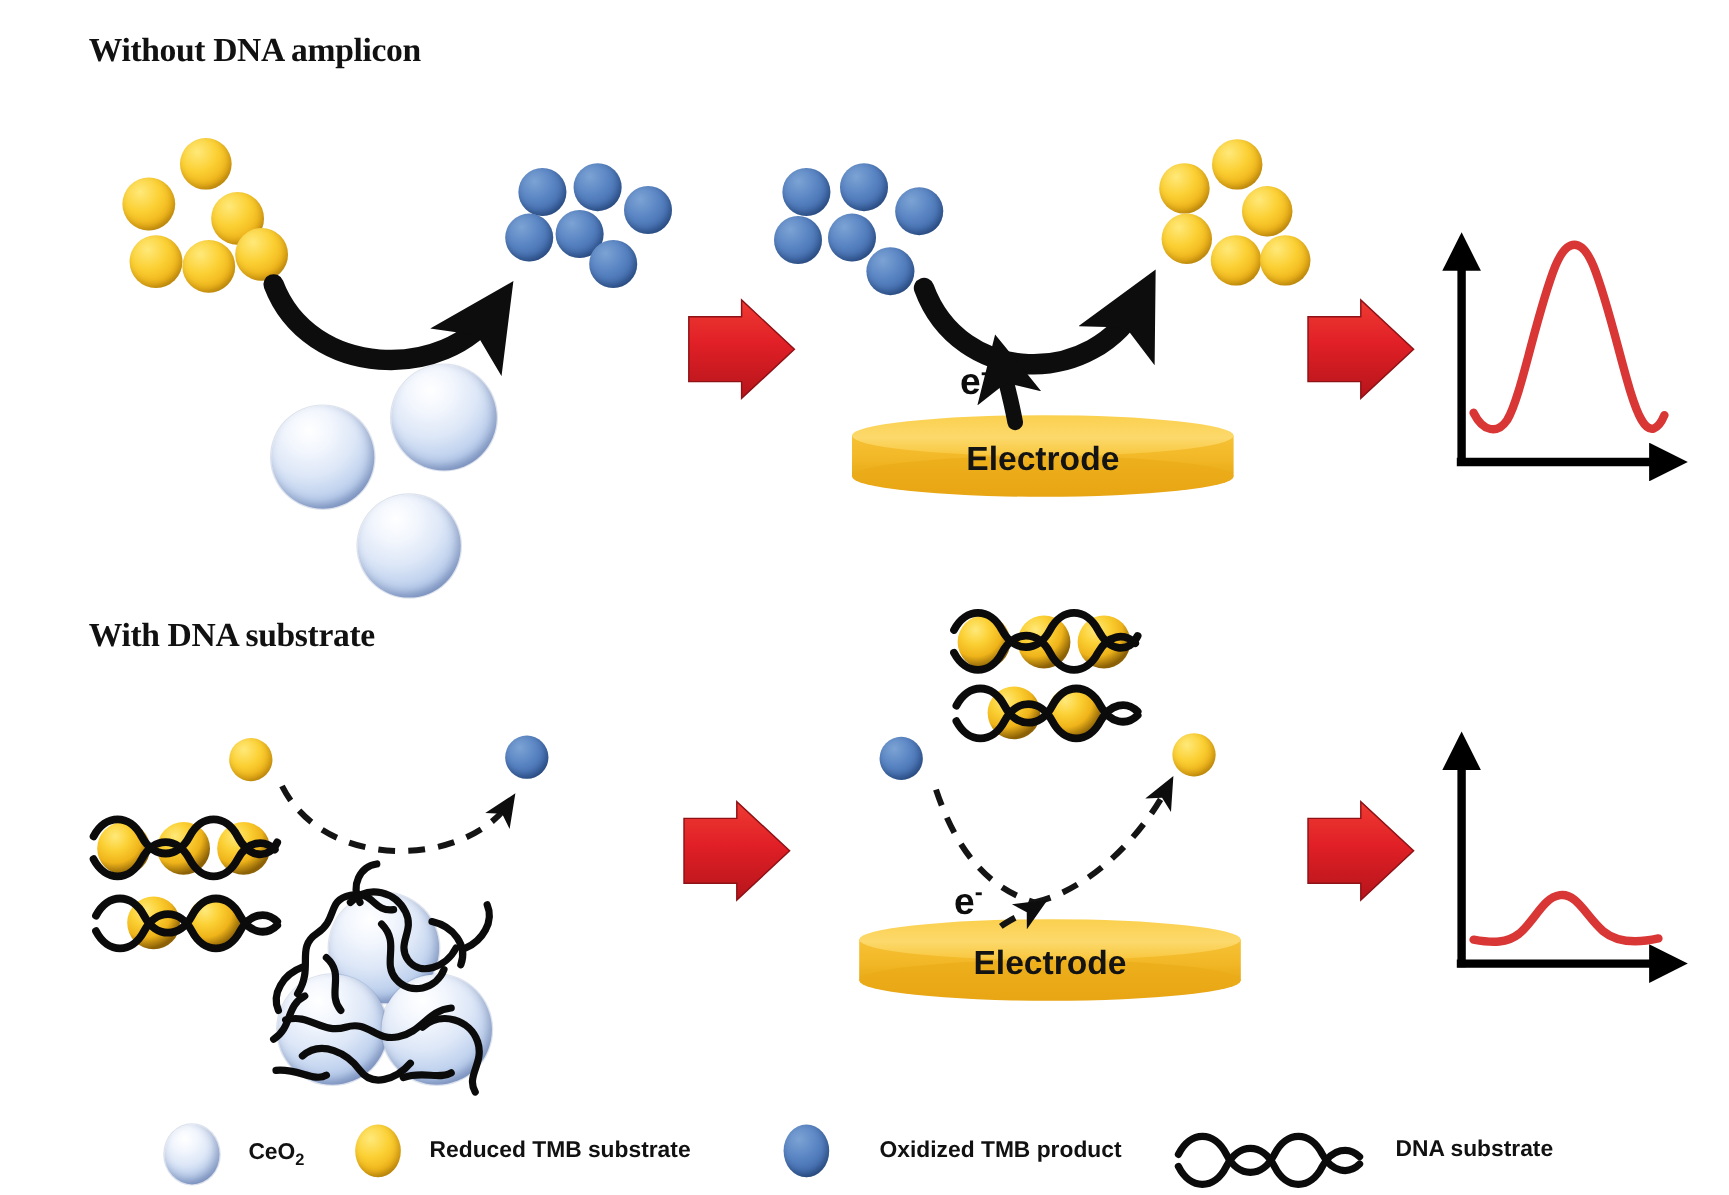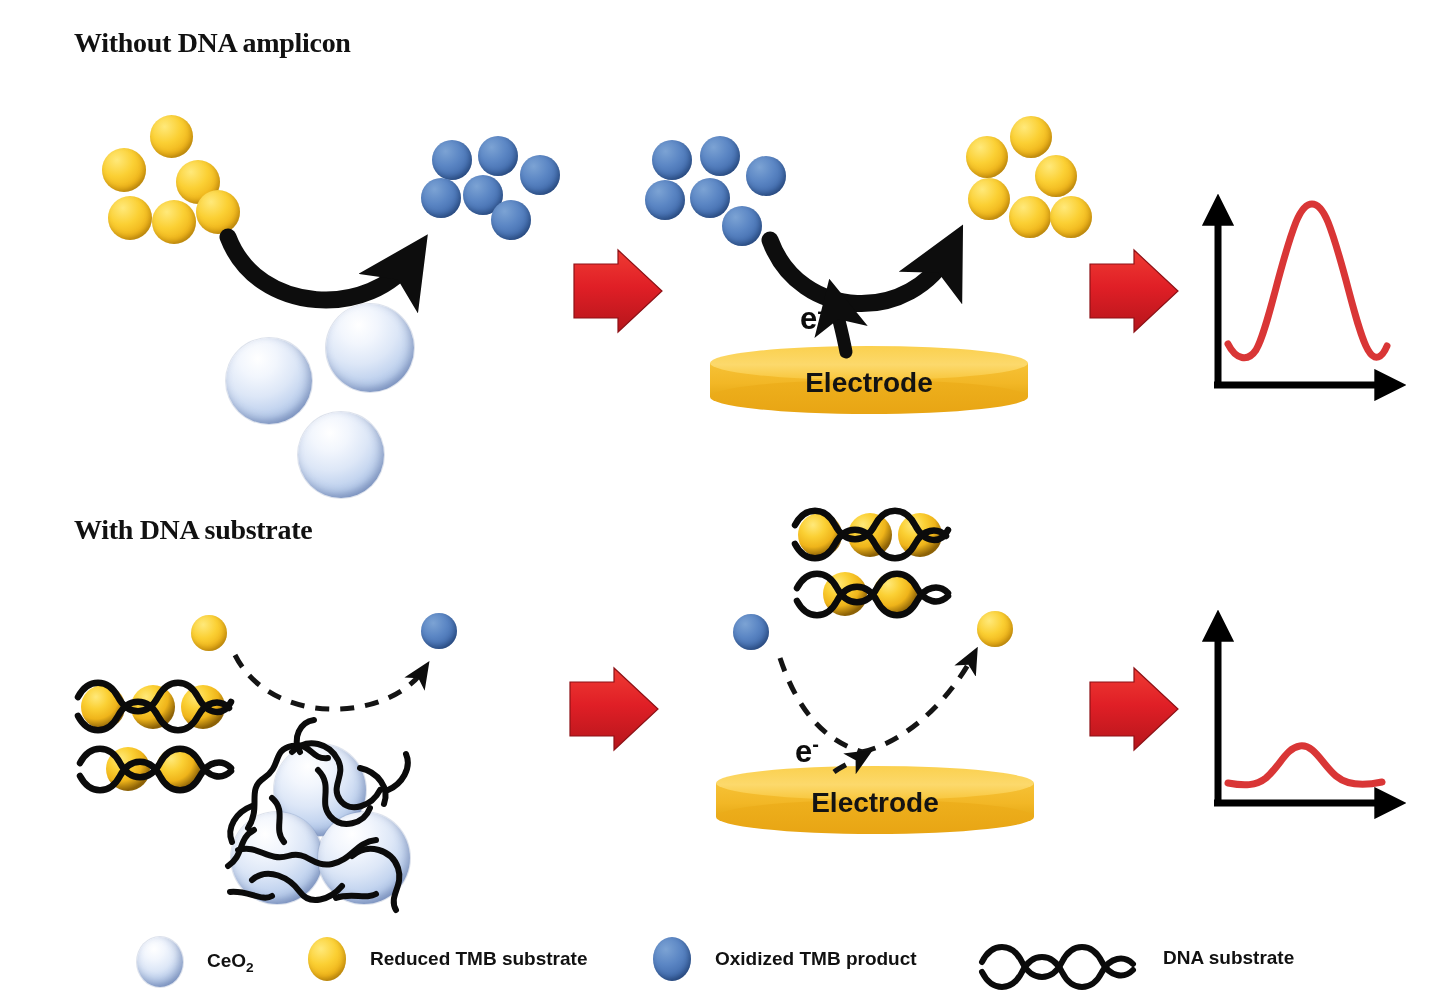--- a/index.html
+++ b/index.html
@@ -334,28 +334,28 @@
     </g>
   </svg>
 
   <div id="legend">
 
     <div class="legend-item" style="left:137px;top:12px;">
       <span class="legend-swatch sphere sphere-ceo2" style="position:relative;display:inline-block;width:46px;height:50px;border-radius:50%;"></span>
       <span class="legend-text" style="margin-left:24px;"><span>CeO</span><sub>2</sub></span>
     </div>
 
-    <div class="legend-item" style="left:308px;top:12px;">
+    <div class="legend-item" style="left:296px;top:12px;">
       <span class="legend-swatch sphere sphere-yellow" style="position:relative;display:inline-block;width:38px;height:44px;border-radius:50%;"></span>
       <span class="legend-text" style="margin-left:24px;">Reduced TMB substrate</span>
     </div>
 
     <div class="legend-item" style="left:653px;top:12px;">
       <span class="legend-swatch sphere sphere-blue" style="position:relative;display:inline-block;width:38px;height:44px;border-radius:50%;"></span>
-      <span class="legend-text" style="margin-left:24px;">Oxidized TMB product</span>
+      <span class="legend-text" style="margin-left:42px;">Oxidized TMB product</span>
     </div>
 
     <div class="legend-item" style="left:1163px;top:22px;">
       <span class="legend-text">DNA substrate</span>
     </div>
 
   </div>
 
 </div>
 

